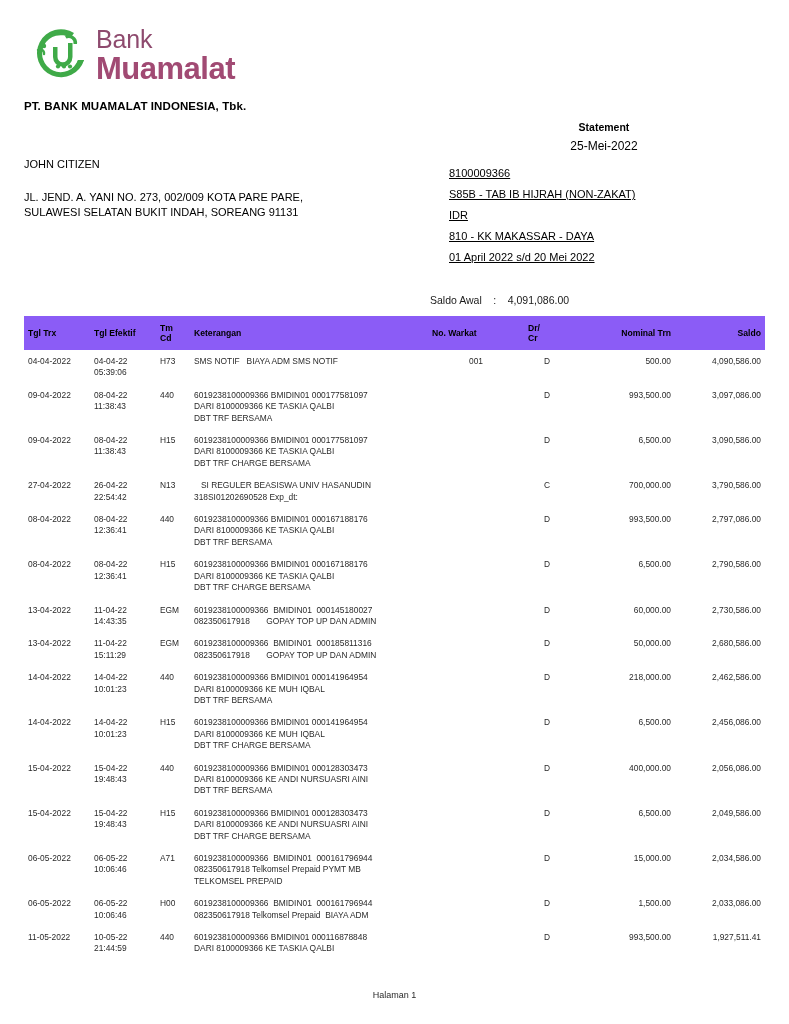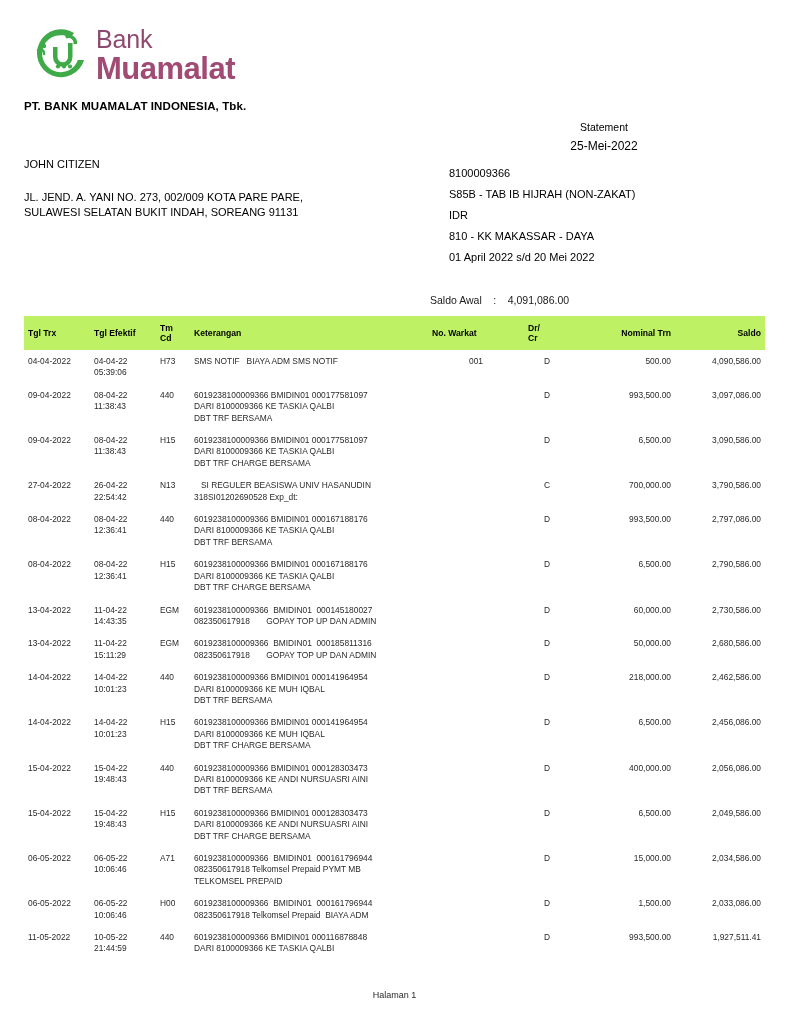--- a/index.html
+++ b/index.html
@@ -70,21 +70,21 @@
   
   .stmt-head {
     position: absolute;
     left: 449px;
     top: 121px;
     width: 310px;
     text-align: center;
   }
   .stmt-title {
     font-size: 10.5px;
-    font-weight: 400;
+    font-weight: 700;
     color: #000;
   }
   .stmt-date {
     font-size: 12px;
     margin-top: 6px;
     color: #000;
   }
 
   
   .cust-name {
@@ -104,20 +104,21 @@
     white-space: pre-line;
   }
 
   
   .acct-block {
     position: absolute;
     left: 449px;
     top: 167px;
     font-size: 11px;
     color: #000;
+    text-decoration: underline;
   }
   .acct-block div { margin-bottom: 9px; }
 
   
   .saldo-awal {
     position: absolute;
     left: 430px;
     top: 294px;
     width: 335px;
     display: flex;
@@ -133,21 +134,21 @@
     position: absolute;
     left: 24px;
     top: 316px;
     width: 741px;
     border-collapse: collapse;
     table-layout: fixed;
     font-size: 8.4px;
     color: #2a2a2a;
   }
   .tbl thead th {
-    background: #bef264;
+    background: #8b5cf6;
     font-size: 8.6px;
     font-weight: 700;
     color: #000;
     padding: 7px 4px;
     vertical-align: middle;
     border: none;
   }
   .tbl thead th.l { text-align: left; }
   .tbl thead th.c { text-align: left; }
   .tbl thead th.r { text-align: right; }

